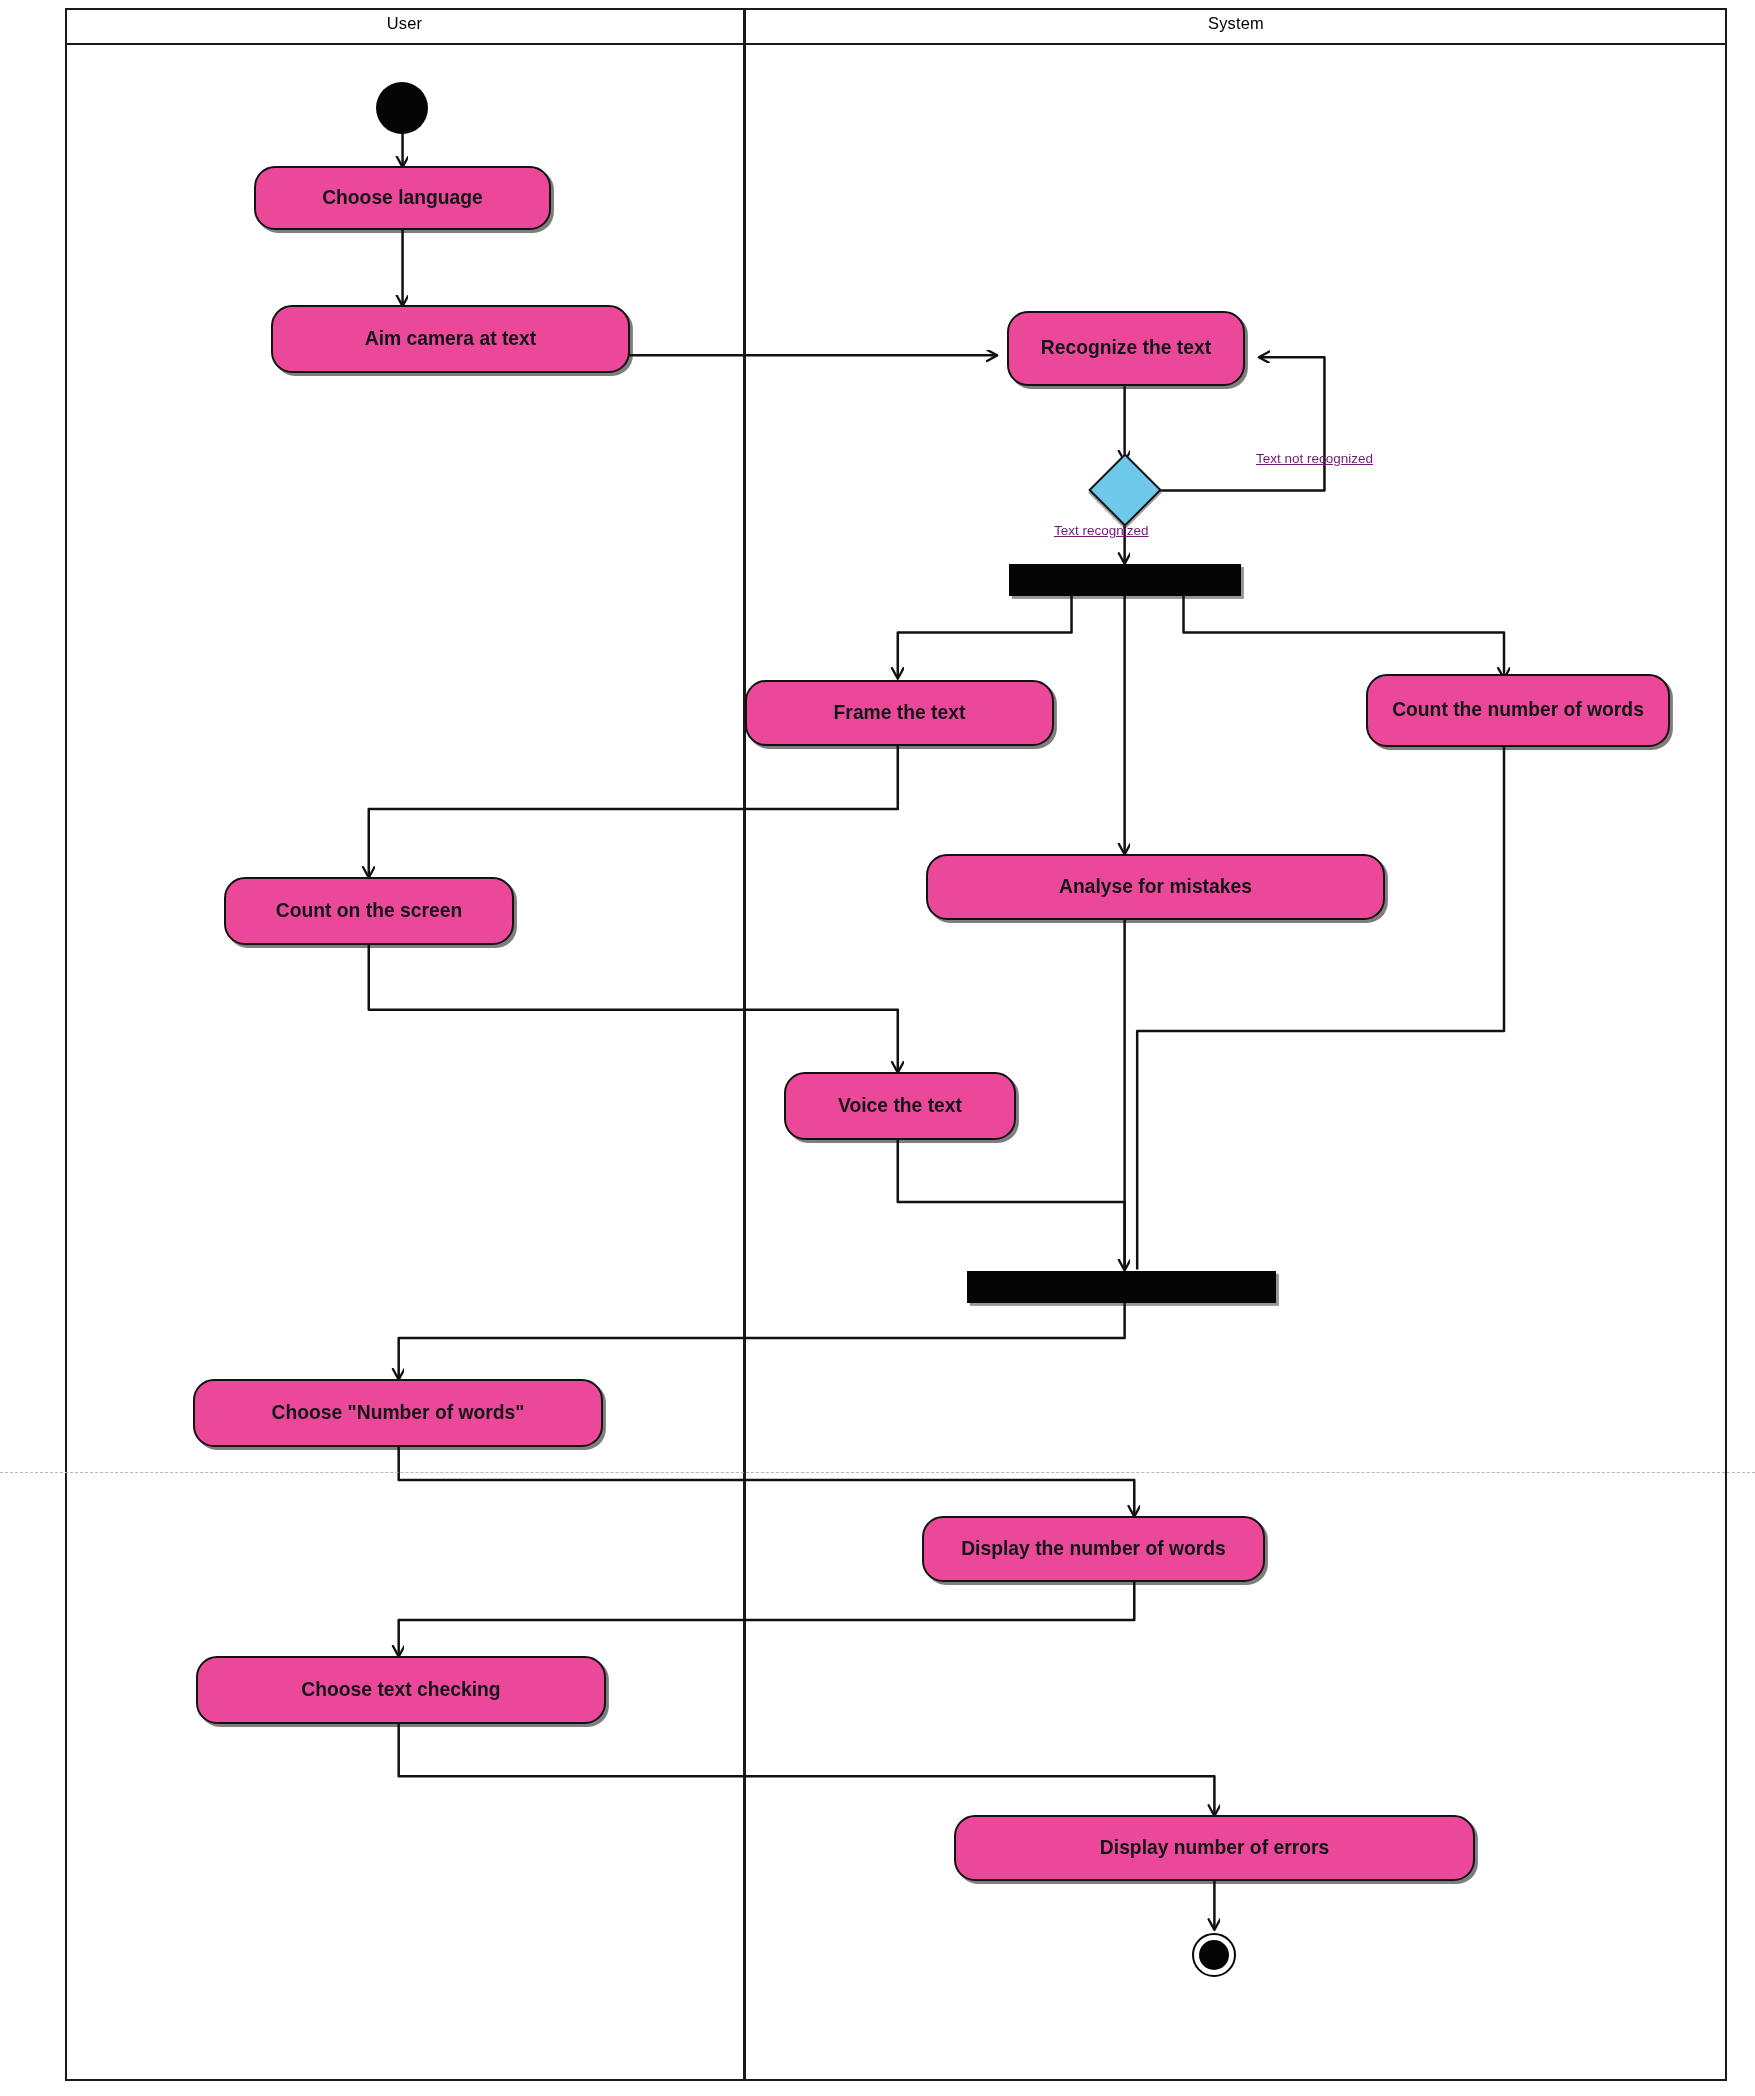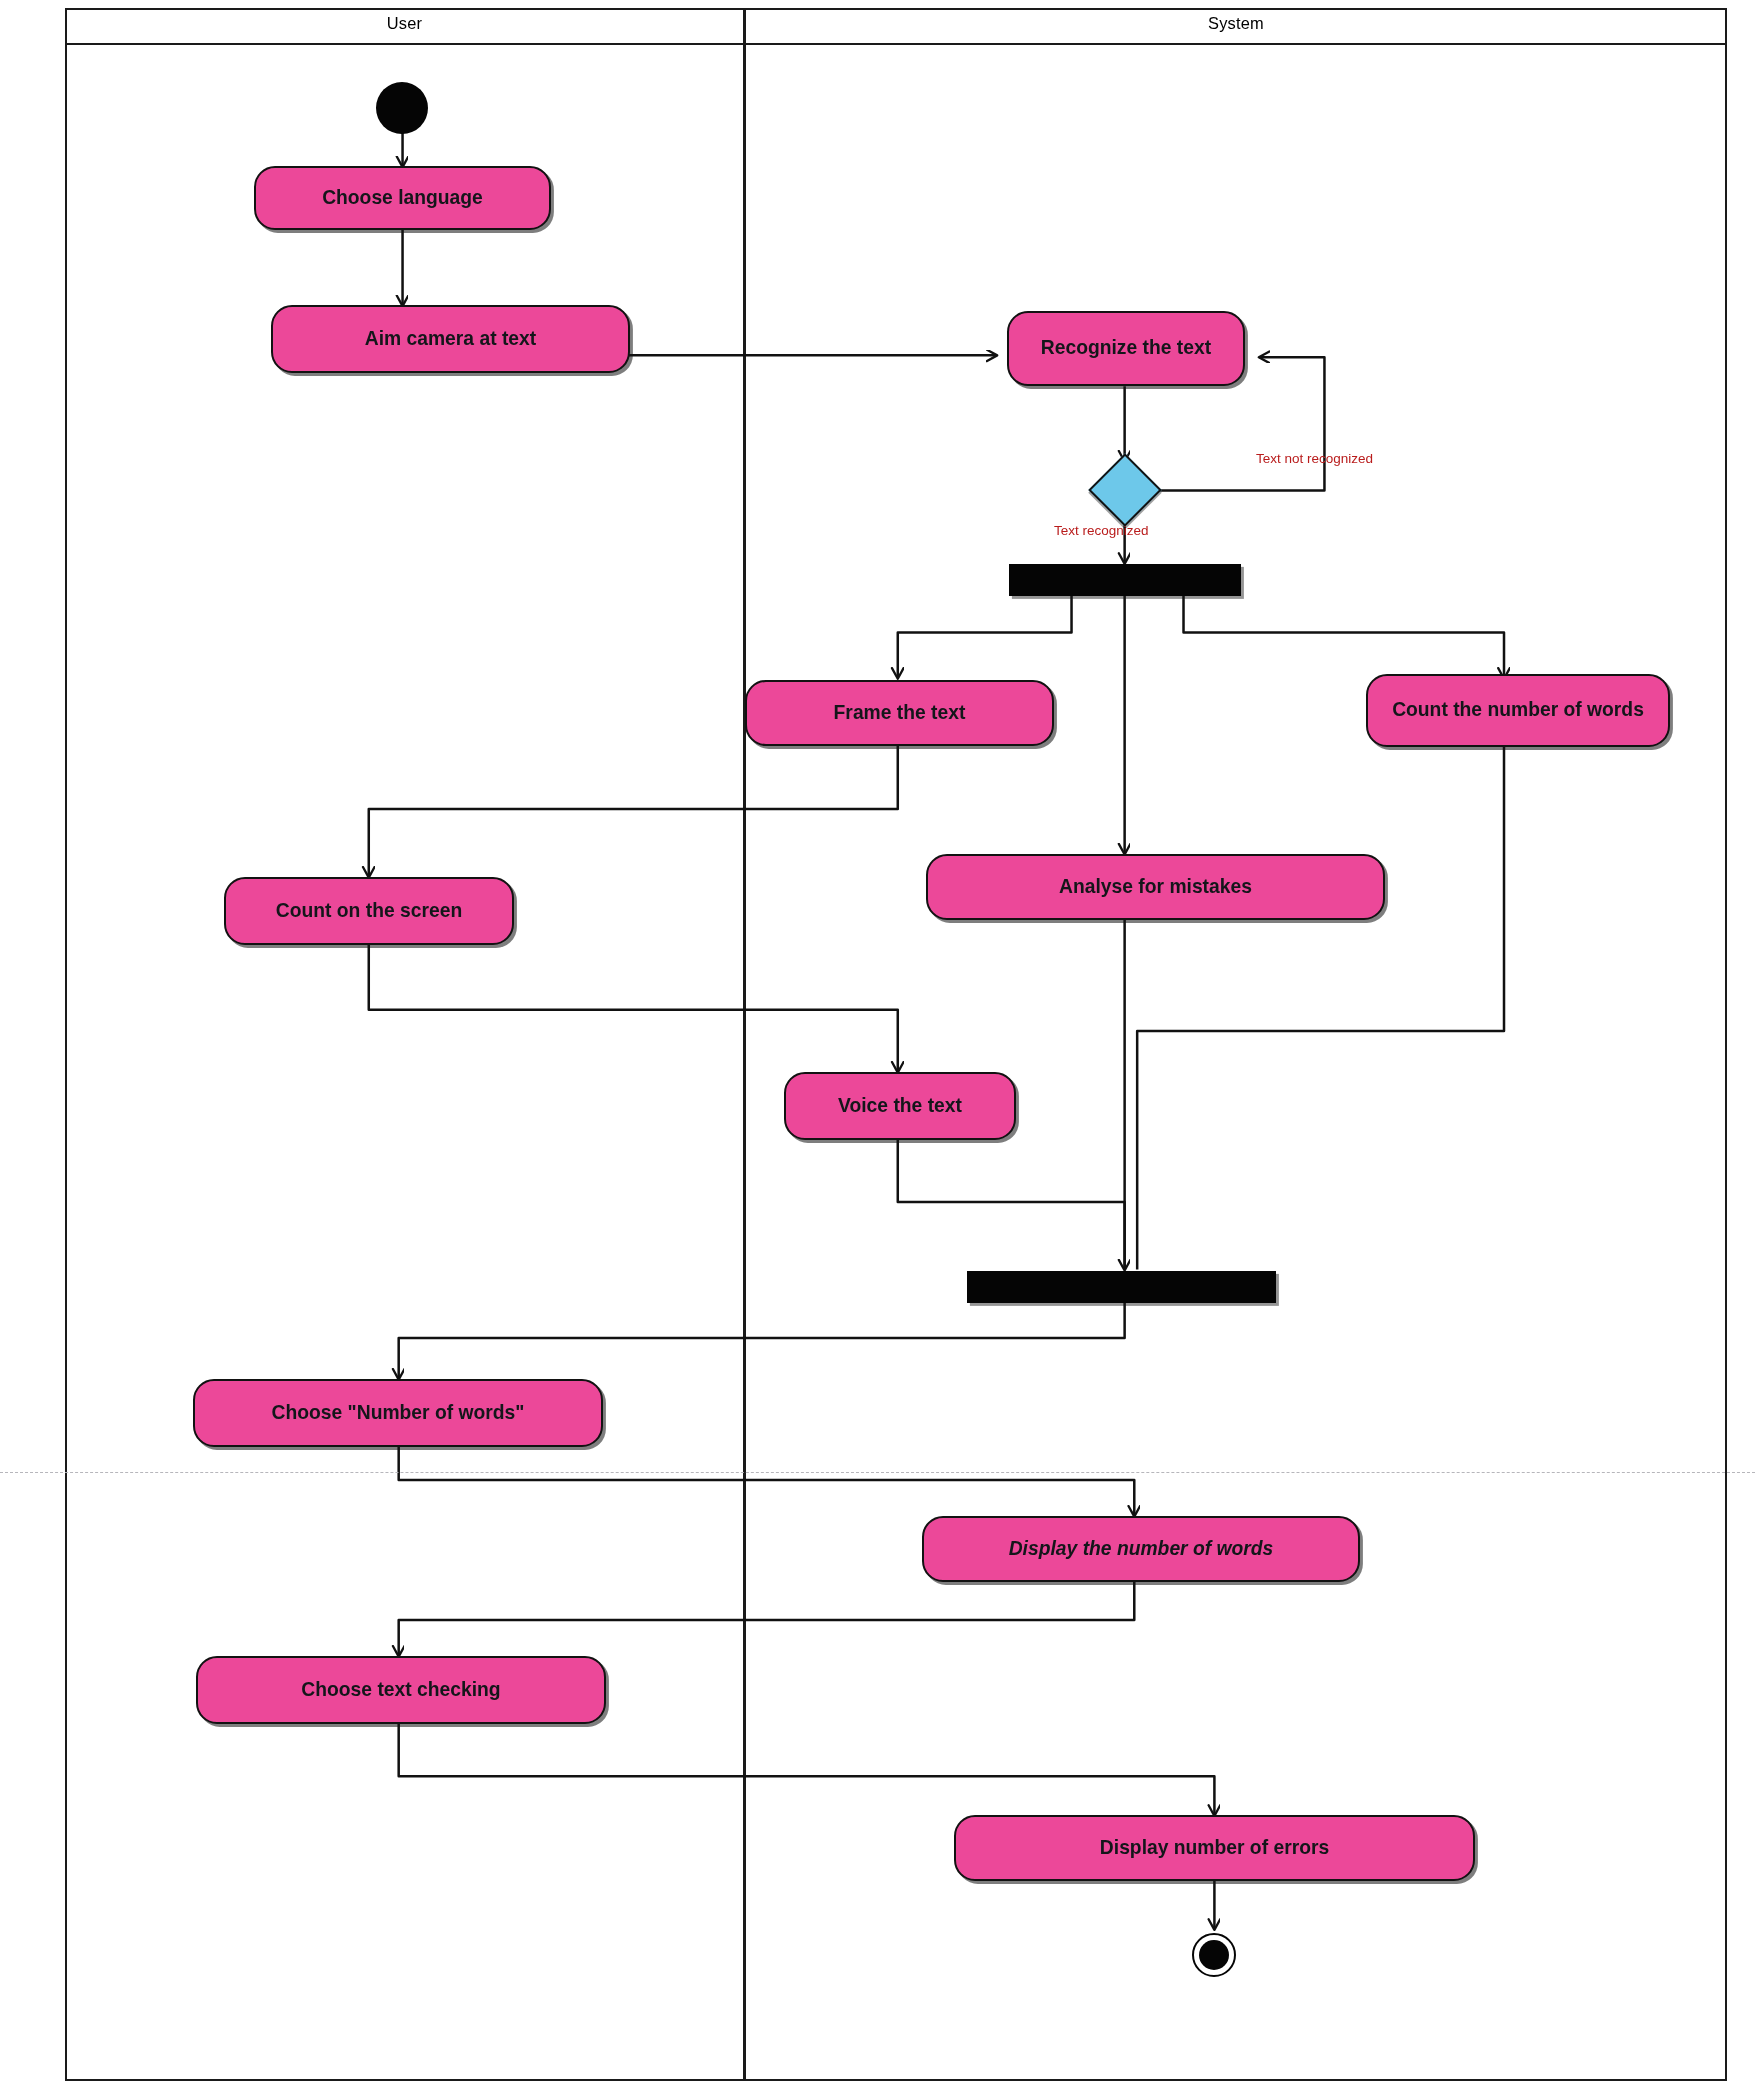--- a/index.html
+++ b/index.html
@@ -76,23 +76,24 @@
   }
   .diamond{
     position:absolute;background:#6dc8ea;border:2.9px solid #121212;
     box-sizing:border-box;
     transform:rotate(45deg);
     box-shadow:1.9px 1.9px 0 rgba(20,20,20,.4);
   }
 
   
   .edge-label{
-    position:absolute;font-size:13.5px;color:#b91c1c;
+    position:absolute;font-size:13.5px;color:#701a75;
     font-family:"Liberation Sans", sans-serif;
     white-space:nowrap;
+    text-decoration:underline;
   }
 
   
   .partition-sep{
     position:absolute;left:0;top:1472px;width:1755px;height:0;
     border-top:1.9px dashed #b6b6bb;
   }
 </style>
 </head>
 <body>
@@ -181,20 +182,20 @@
   <div class="node two-line" style="left:1366px;top:674px;width:304px;height:73px;">Count the number of words</div>
 
   <div class="node" style="left:224px;top:877px;width:290px;height:68px;">Count on the screen</div>
 
   <div class="node" style="left:926px;top:854px;width:459px;height:66px;">Analyse for mistakes</div>
 
   <div class="node" style="left:784px;top:1072px;width:232px;height:68px;">Voice the text</div>
 
   <div class="node" style="left:193px;top:1379px;width:410px;height:68px;">Choose "Number of words"</div>
 
-  <div class="node" style="left:922px;top:1516px;width:438px;height:66px;font-style:italic;">Display the number of words</div>
+  <div class="node" style="left:922px;top:1516px;width:343px;height:66px;">Display the number of words</div>
 
   <div class="node" style="left:196px;top:1656px;width:410px;height:68px;">Choose text checking</div>
 
   <div class="node" style="left:954px;top:1815px;width:521px;height:66px;">Display number of errors</div>
 
 </div>
 
 
 </body></html>

